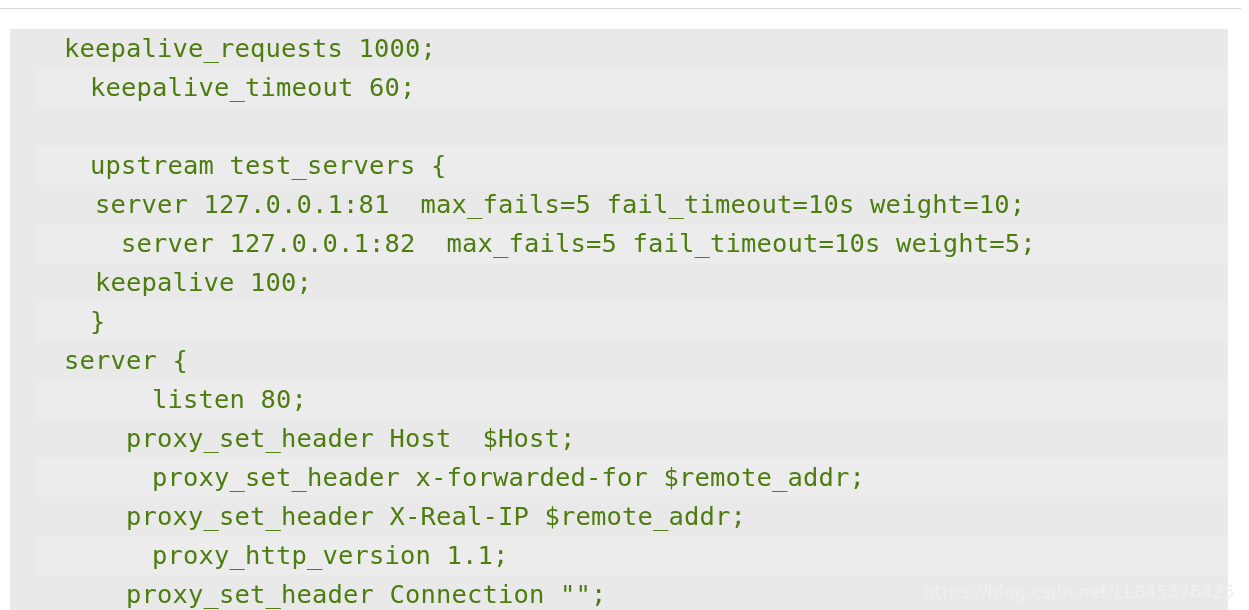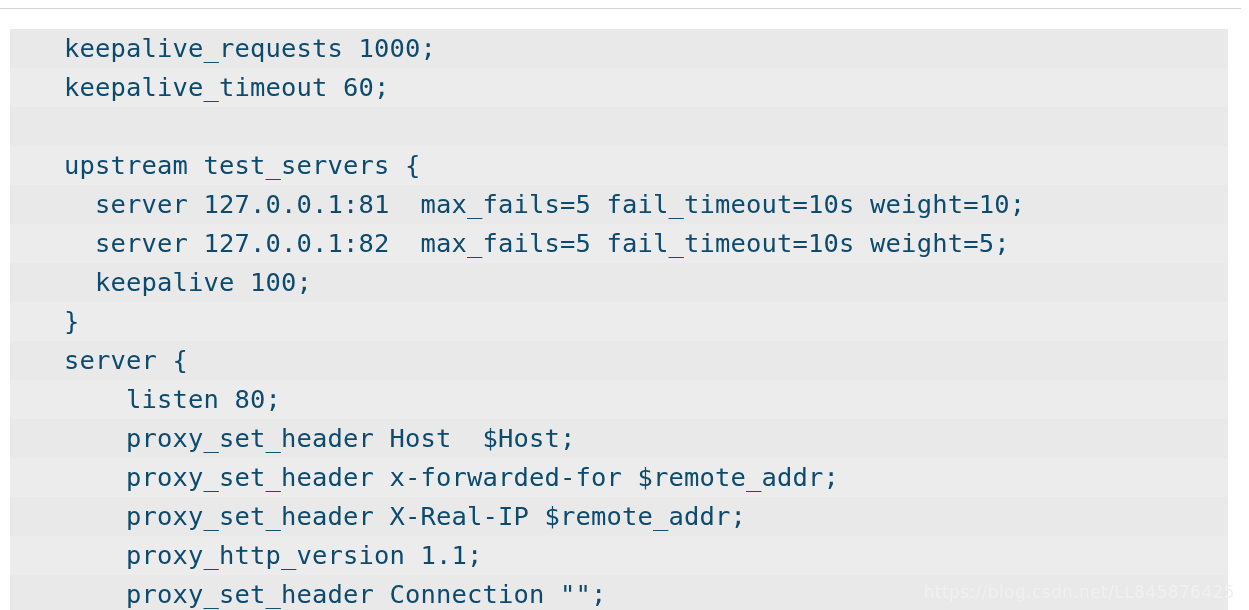--- a/index.html
+++ b/index.html
@@ -45,29 +45,30 @@
     box-sizing: border-box;
   }
 
   
   .code-line {
     height: 39px;
     line-height: 39px;
     font-family: "DejaVu Sans Mono", monospace;
     font-size: 25.5px;
     letter-spacing: 0.15px;
-    color: #0c4a6e;
+    color: #4d7c0f;
     white-space: pre;
     padding-left: 54px;
     margin: 0;
     box-sizing: border-box;
     background: #e9e9e9;
   }
   .code-line.alt {
     background: #ececec;
+    margin-left: 26px;
   }
   .code-line.blank {
     color: transparent;
   }
 
   
   #watermark {
     position: absolute;
     right: 14px;
     bottom: 8px;

